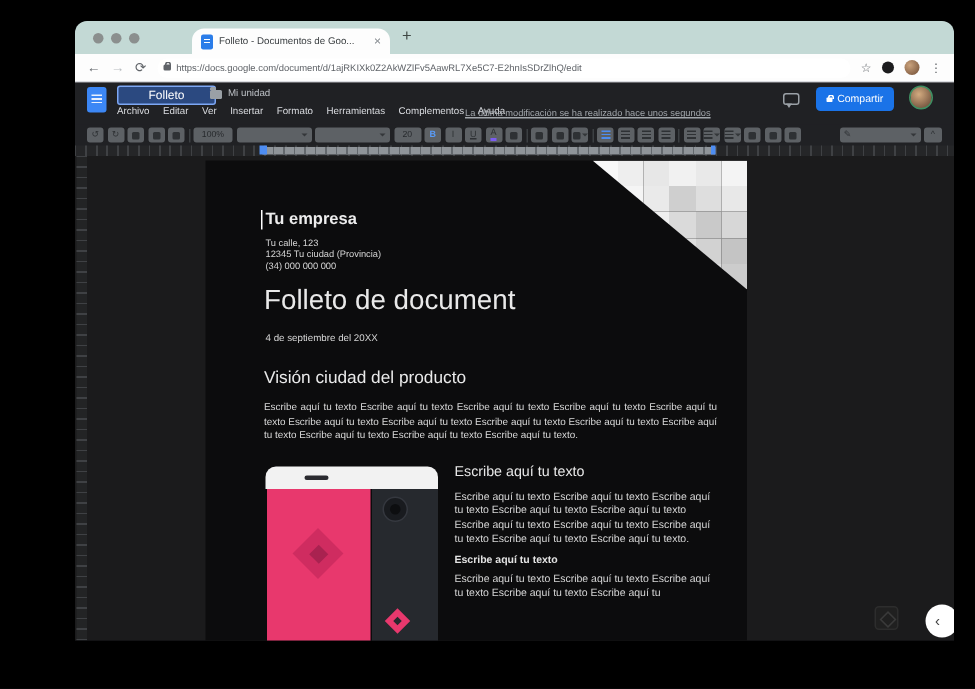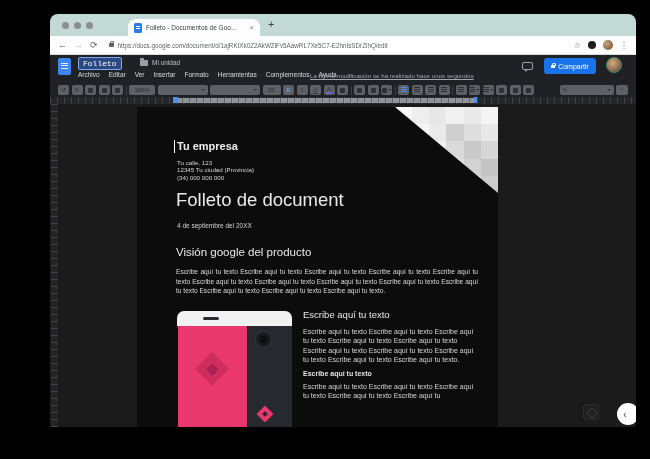--- a/index.html
+++ b/index.html
@@ -36,22 +36,22 @@
   #chrome-avatar { width:10px; height:10px; border-radius:50%;
                    background:radial-gradient(circle at 35% 35%, #caa27c, #6e4b33); }
   #kebab { font-size:8px; color:#5f6368; }
 
   
   #docs-header { position:absolute; left:0; top:41px; width:100%; height:28px; background:var(--header_gray); }
   #docs-icon { position:absolute; left:8px; top:3px; width:13px; height:17px; background:#3c87f5;
                border-radius:2px; }
   #docs-icon::after { content:""; position:absolute; left:3px; top:5px; width:7px; height:7px;
                background:repeating-linear-gradient(to bottom,#e8f0fe 0 1px,transparent 1px 2.4px); }
-  #doc-title { position:absolute; left:28px; top:2px; font-size:8px; color:#fff; padding:1px 4px;
-               background:rgba(53,107,204,.55); border:1px solid #7da7f4; border-radius:2px;font-family:Liberation Mono, monospace; }
+  #doc-title { position:absolute; left:28px; top:2px; font-size:8px; color:#fff; padding:1px 20px;
+               background:rgba(53,107,204,.55); border:1px solid #7da7f4; border-radius:2px; }
   #doc-location { position:absolute; left:90px; top:4px; display:flex; gap:4px; align-items:center; }
   #folder-ic { width:8px; height:6px; background:#9aa0a6; border-radius:1px; position:relative; }
   #folder-ic::before { content:""; position:absolute; left:0; top:-1.5px; width:3.5px; height:1.5px;
                background:#9aa0a6; border-radius:1px 1px 0 0; }
   #doc-location span { font-size:6.5px; color:#bdc1c6; }
   #menubar { position:absolute; left:28px; top:16px; display:flex; gap:9px; }
   #menubar span { font-size:6.5px; color:#dadce0; }
   #save-status { position:absolute; left:260px; top:17px; font-size:6.2px; color:#a2a7ac;
                  text-decoration:underline; white-space:nowrap; }
   #comment-ic { position:absolute; left:472px; top:7px; width:11px; height:8px;
@@ -355,21 +355,21 @@
       <div id="company">Tu empresa</div>
 
       <div id="address">
         <div>Tu calle, 123</div>
         <div>12345 Tu ciudad (Provincia)</div>
         <div>(34) 000 000 000</div>
       </div>
 
       <div id="doc-main-title">Folleto de document</div>
       <div id="doc-date">4 de septiembre del 20XX</div>
-      <div id="section-h">Visión google del producto</div>
+      <div id="section-h">Visión ciudad del producto</div>
       <div id="overview-p">Escribe aquí tu texto Escribe aquí tu texto Escribe aquí tu texto Escribe aquí tu texto Escribe aquí tu texto Escribe aquí tu texto Escribe aquí tu texto Escribe aquí tu texto Escribe aquí tu texto Escribe aquí tu texto Escribe aquí tu texto Escribe aquí tu texto Escribe aquí tu texto.</div>
 
       <div id="image-wrap">
         <div id="img-band"></div>
         <div id="speaker"></div>
         <div id="front-screen"></div>
         <div id="logo-outer"></div>
         <div id="logo-core"></div>
         <div id="back-phone">
           <div id="camera-outer"></div>

